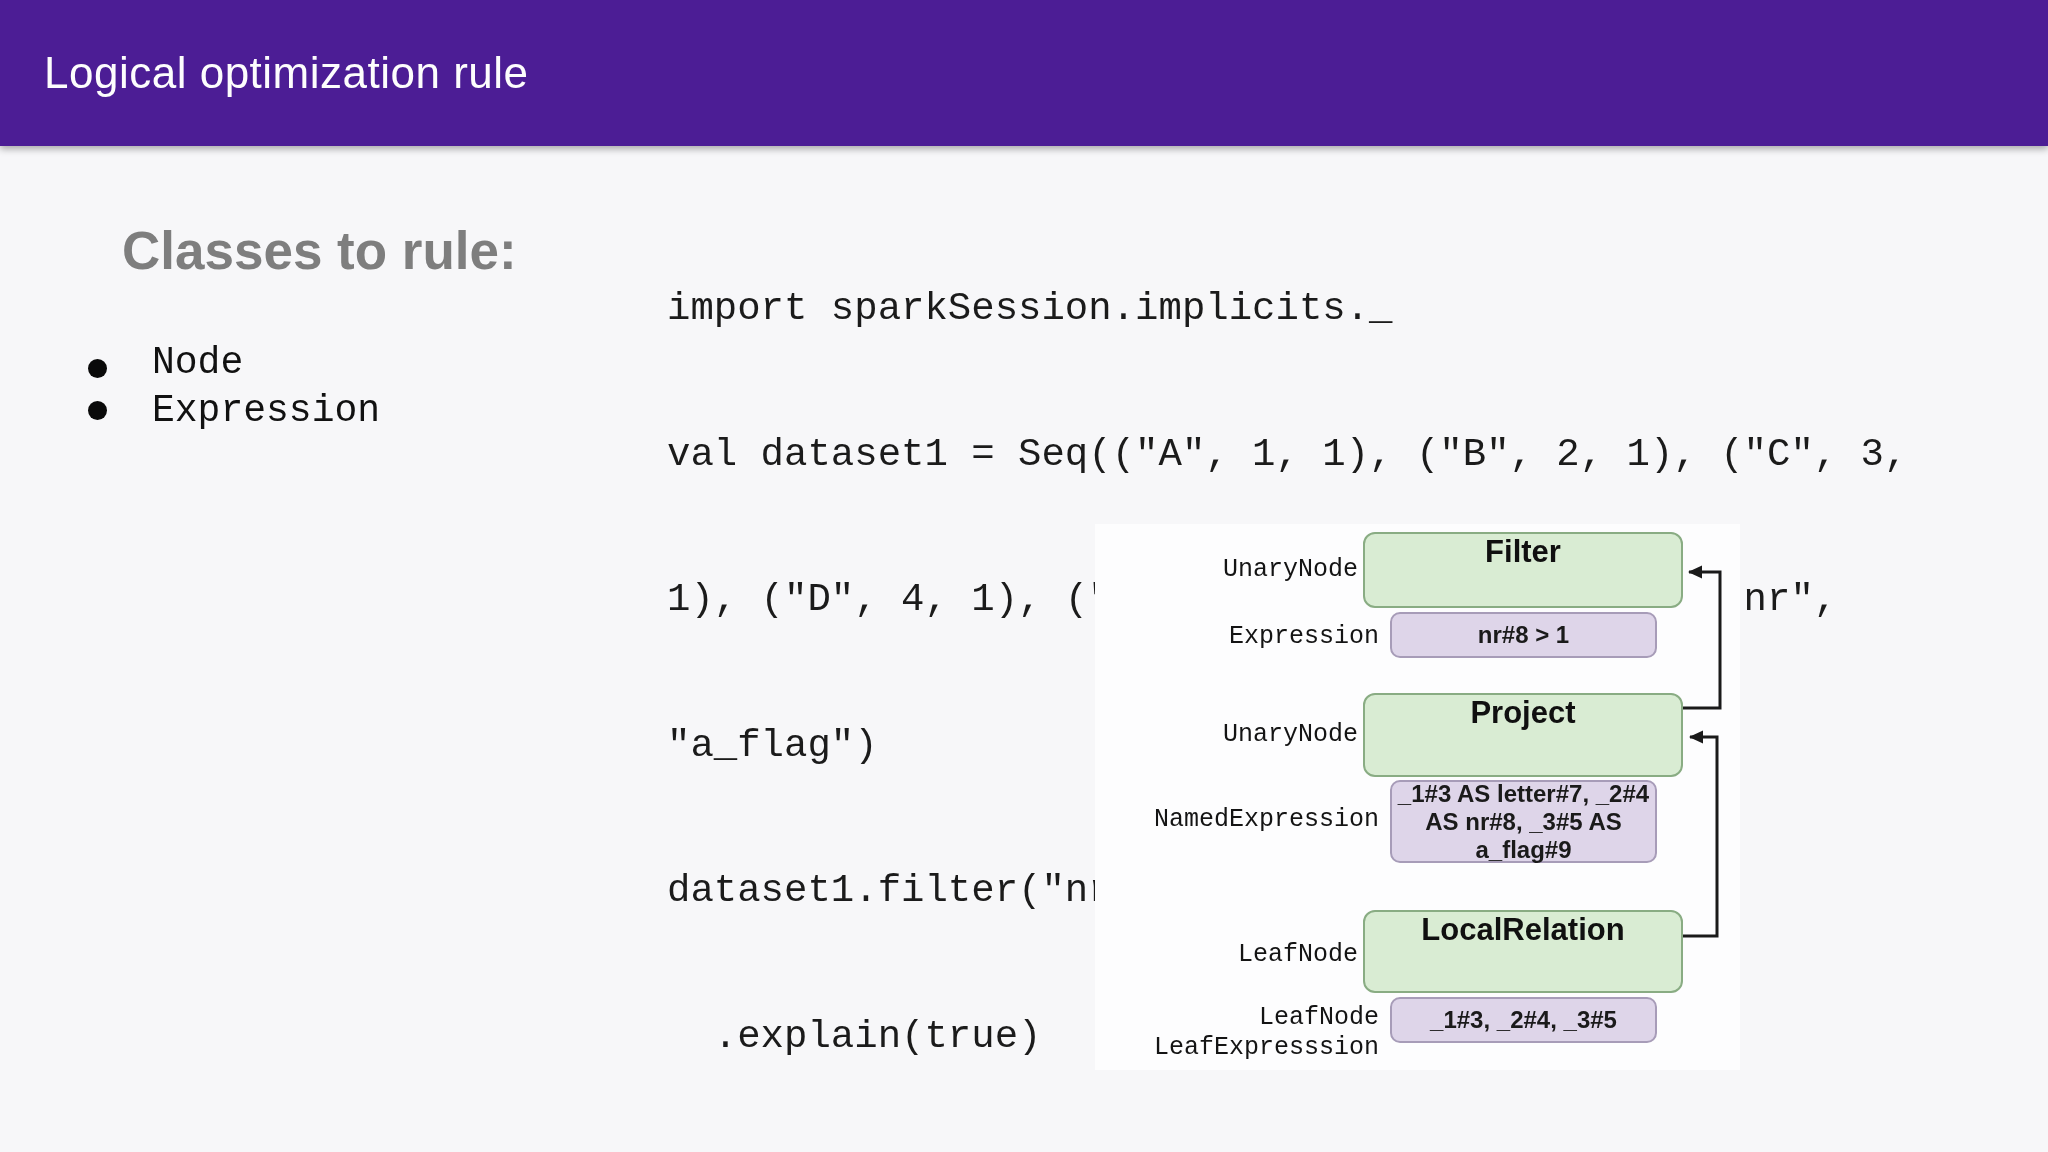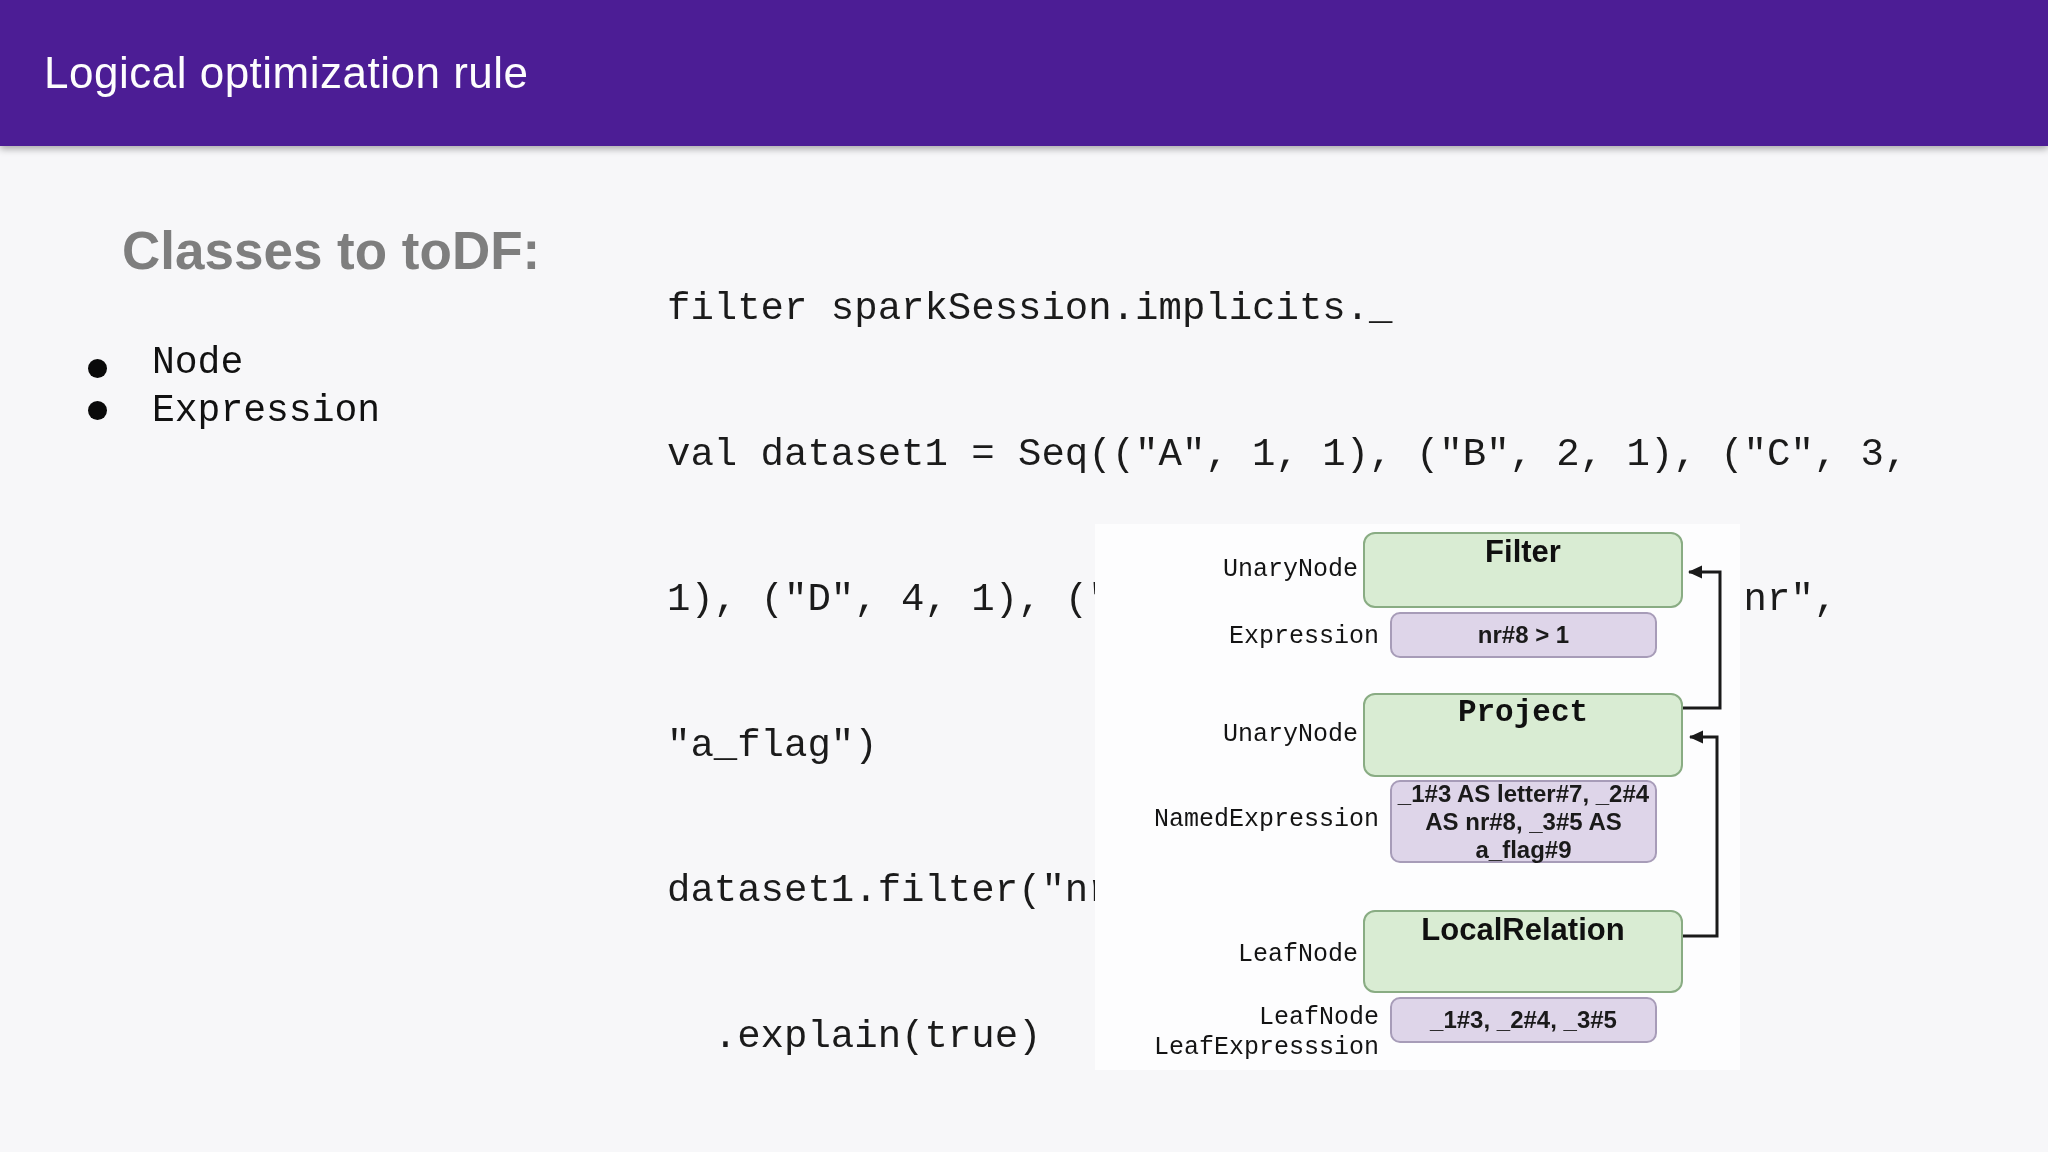--- a/index.html
+++ b/index.html
@@ -74,21 +74,21 @@
   .pbox {
     position:absolute; left:295px; width:267px;
     background:#ded5e9; border:2px solid #a79cb8; border-radius:10px;
     display:flex; flex-direction:column; align-items:center; justify-content:center;
     font-size:24px; font-weight:700; color:#1a1a1a; line-height:28px;
     text-align:center;
   }
 
   .box-filter   { top:8px;   height:76px; }
   .pbox-filter  { top:88px;  height:46px; }
-  .box-project  { top:169px; height:84px;font-family:Liberation Mono, monospace; }
+  .box-project  { top:169px; height:84px; }
   .pbox-named   { top:256px; height:83px; }
   .box-local    { top:386px; height:83px;  }
   .pbox-attr    { top:473px; height:46px;  }
 
   .lbl-unary1 { top:30px;  }
   .lbl-expr   { top:97px;  }
   .lbl-unary2 { top:195px; }
   .lbl-named  { top:280px; }
   .lbl-leaf   { top:415px; }
   .lbl-attr   { top:478px; }
@@ -96,33 +96,33 @@
 </style>
 </head>
 <body>
 
 <div class="slide">
 
   <header class="titlebar">
     <h1>Logical optimization rule</h1>
   </header>
 
-  <h2 class="classes-heading">Classes to toDF:</h2>
+  <h2 class="classes-heading">Classes to rule:</h2>
 
   <div class="bullet bullet-1">
     <span class="dot"></span>
     <span>Node</span>
   </div>
   <div class="bullet bullet-2">
     <span class="dot"></span>
     <span>Expression</span>
   </div>
 
   <div class="code-block">
-    <div class="code-line">filter sparkSession.implicits._</div>
+    <div class="code-line">import sparkSession.implicits._</div>
     <div class="code-line">val dataset1 = Seq(("A", 1, 1), ("B", 2, 1), ("C", 3,</div>
     <div class="code-line">1), ("D", 4, 1), ("E", 5, 1)).toDF("letter", "nr",</div>
     <div class="code-line">"a_flag")</div>
     <div class="code-line">dataset1.filter("nr &gt; 1")</div>
     <div class="code-line">  .explain(true)</div>
   </div>
 
   <div class="diagram">
 
     <svg width="645" height="546" viewBox="0 0 645 546">

